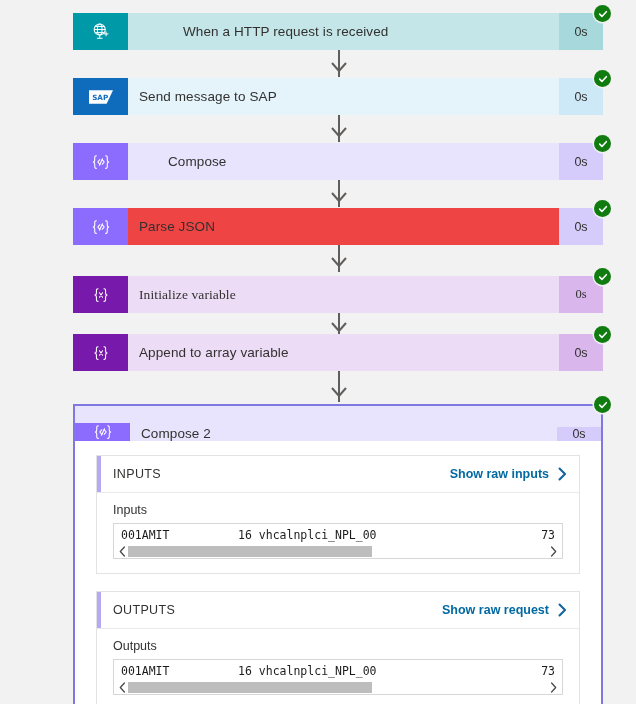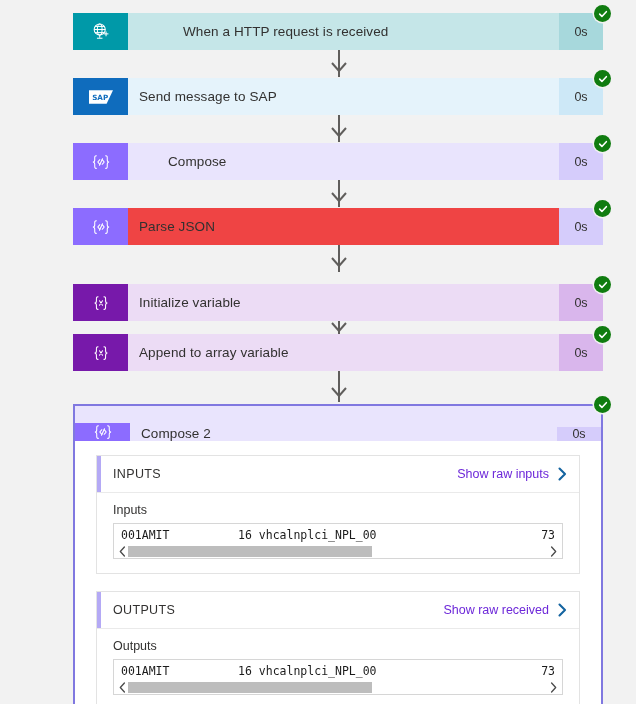--- a/index.html
+++ b/index.html
@@ -137,22 +137,23 @@
     font-size: 12.5px;
     color: #323130;
     letter-spacing: .35px;
     flex: 1 1 auto;
   }
   .io-raw-link {
     display: flex;
     align-items: center;
     gap: 9px;
     font-size: 12.5px;
-    color: #6d28d9;
+    color: #0369a1;
     cursor: pointer;
+    font-weight: bold;
   }
   .io-raw-link .chev { color: #1464a0; display: flex; }
   .io-raw-link .chev svg { display:block; }
 
   .io-body { padding: 10px 16px 14px 16px; }
   .io-field-label {
     font-size: 12.5px;
     color: #323130;
     margin-bottom: 6px;
   }
@@ -329,21 +330,21 @@
       <div class="node-title">Parse JSON</div>
       <div class="node-duration" style="background:#d5ccfb;">0s</div>
       <div class="status-badge">
         <svg width="10" height="10" viewBox="0 0 12 12">
             <path d="M2 6.2 L4.7 8.9 L10 3.2" fill="none" stroke="#ffffff" stroke-width="1.9" stroke-linecap="round" stroke-linejoin="round"></path>
           </svg>
       </div>
     </div>
   </div>
 
-  <div class="node-wrap" style="top:284px;">
+  <div class="node-wrap" style="top:276px;font-family:Liberation Serif, serif;">
     <div class="node" style="background:#ecdcf5;">
       <div class="node-icon" style="background:#7719aa;">
         <svg width="22" height="18" viewBox="0 0 26 20" fill="none" stroke="#ffffff" stroke-width="1.25" stroke-linecap="round">
           <path d="M9.5 2.5 C7.2 2.5 7.6 4.6 7.6 7.2 C7.6 9 6.2 10 5.4 10 C6.2 10 7.6 11 7.6 12.8 C7.6 15.4 7.2 17.5 9.5 17.5"></path>
           <path d="M16.5 2.5 C18.8 2.5 18.4 4.6 18.4 7.2 C18.4 9 19.8 10 20.6 10 C19.8 10 18.4 11 18.4 12.8 C18.4 15.4 18.8 17.5 16.5 17.5"></path>
           <path d="M11.2 7.4 L14.8 12.6 M14.8 7.4 L11.2 12.6"></path>
         </svg>
       </div>
       <div class="node-title">Initialize variable</div>
       <div class="node-duration" style="background:#d9b6ec;">0s</div>
@@ -432,21 +433,21 @@
               </div>
             </div>
           </div>
         </div>
       </div>
 
       <div class="io-panel">
         <div class="io-head">
           <div class="io-head-title">OUTPUTS</div>
           <div class="io-raw-link">
-            <span>Show raw received</span>
+            <span>Show raw request</span>
             <span class="chev">
               <svg width="9" height="14" viewBox="0 0 9 14">
                   <path d="M1.5 1.5 L7 7 L1.5 12.5" fill="none" stroke="#1464a0" stroke-width="2.1" stroke-linecap="round" stroke-linejoin="round"></path>
                 </svg>
             </span>
           </div>
         </div>
         <div class="io-body">
           <div class="io-field-label">Outputs</div>
           <div class="io-value-box">

